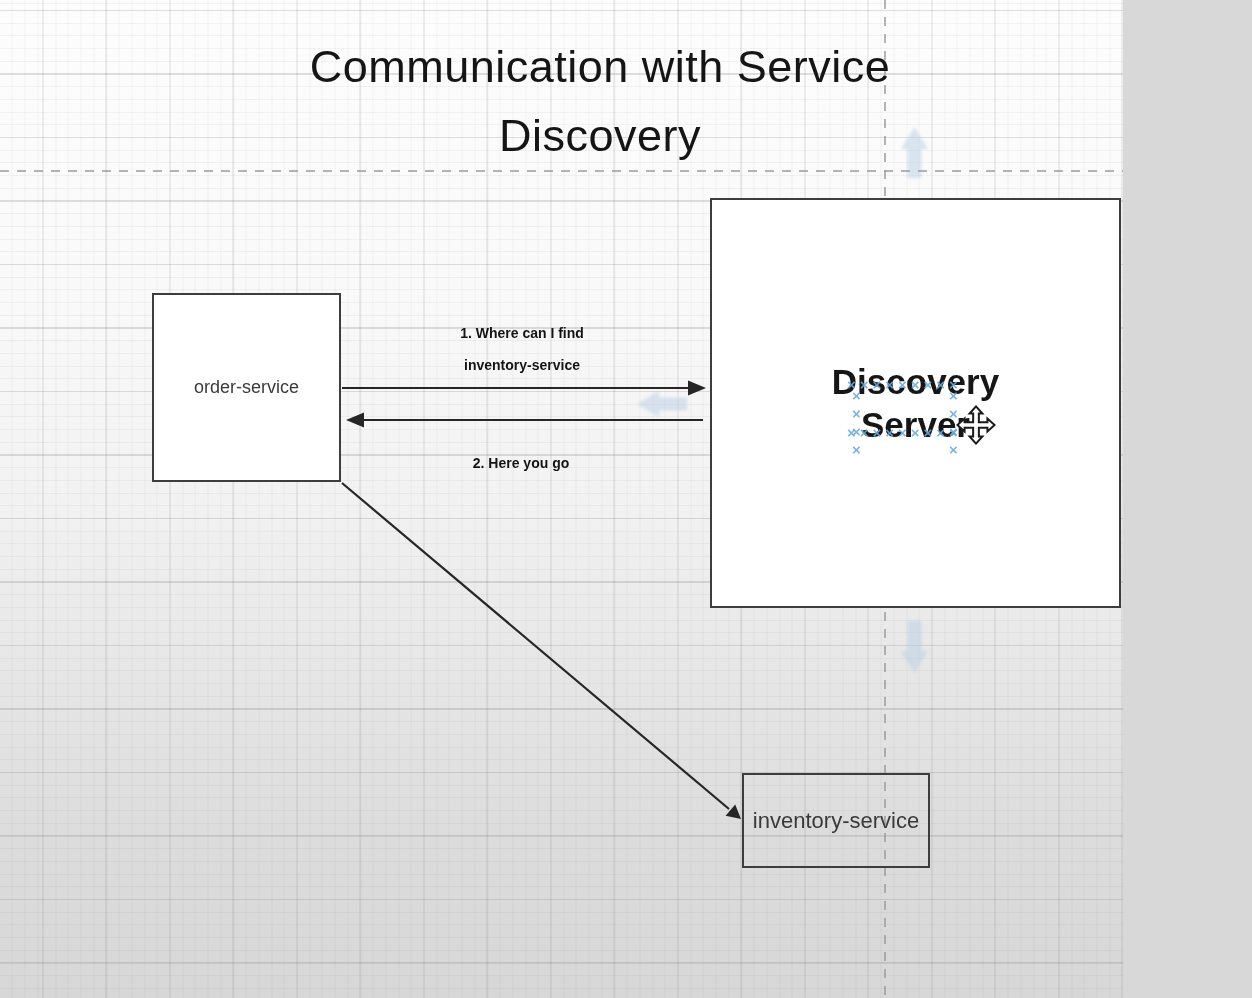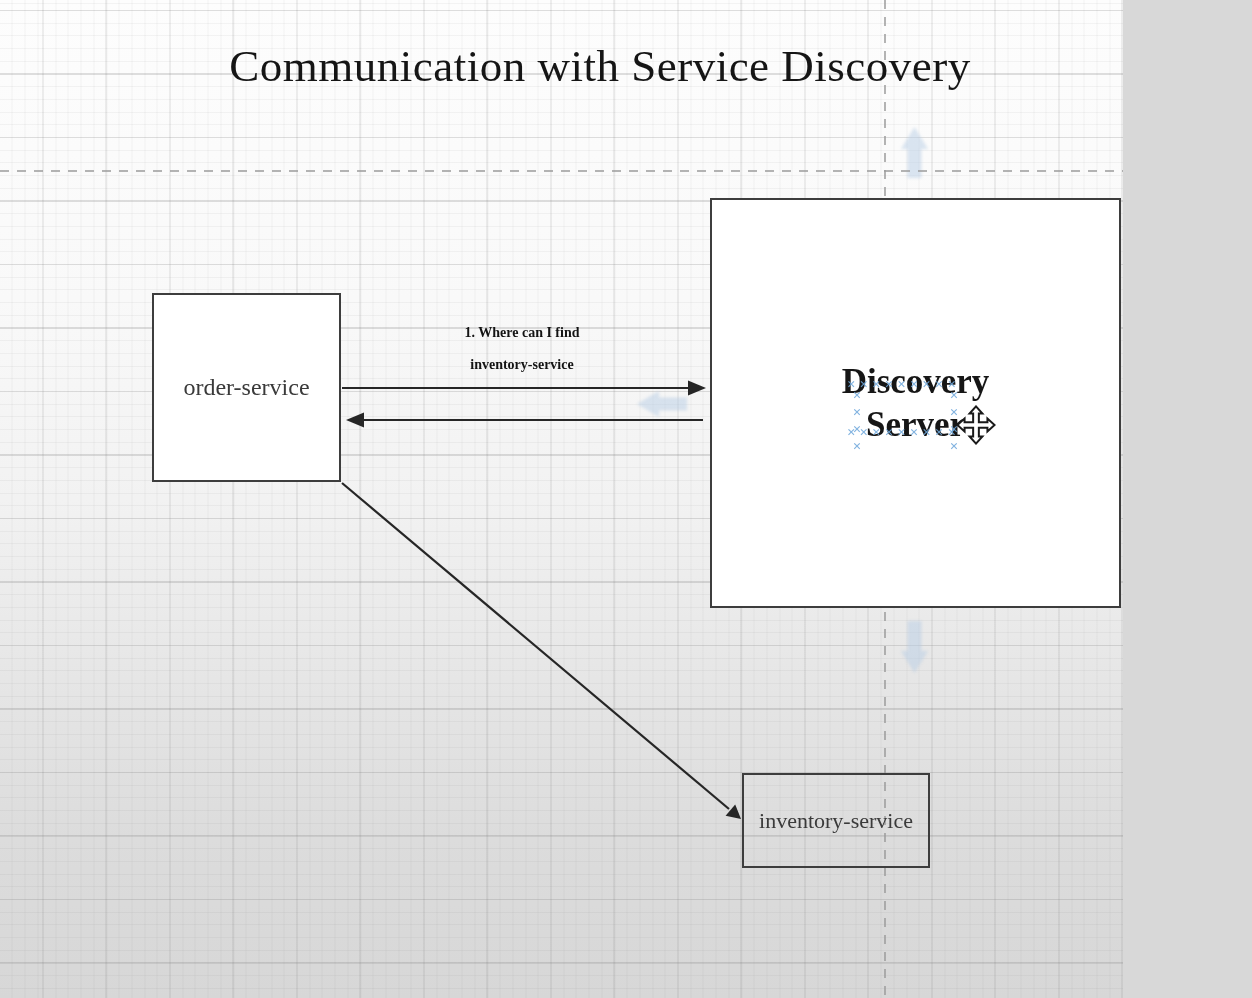--- a/index.html
+++ b/index.html
@@ -1,20 +1,20 @@
 <!DOCTYPE html>
 <html><head>
 <meta charset="utf-8">
 <style>
   html,body{margin:0;padding:0;background:#d8d8d8;}
   .canvas{
     position:relative;
     width:1123px;height:998px;
     overflow:hidden;
-    font-family:Liberation Serif, serif;
+    font-family:Liberation Sans, sans-serif;
     background-color:#fbfbfb;
     background-image:
       repeating-linear-gradient(to right, rgba(110,110,110,0.16) 0 1px, transparent 1px 63.5px),
       repeating-linear-gradient(to bottom, rgba(110,110,110,0.16) 0 1px, transparent 1px 63.5px),
       repeating-linear-gradient(to right, rgba(110,110,110,0.07) 0 1px, transparent 1px 12.7px),
       repeating-linear-gradient(to bottom, rgba(110,110,110,0.07) 0 1px, transparent 1px 12.7px),
       linear-gradient(180deg,#fdfdfd 0%,#f9f9f9 30%,#f2f2f2 50%,#e6e6e6 68%,#dcdcdc 84%,#d7d7d7 100%);
     background-position:42.5px 10px,42.5px 10px,42.5px 10px,42.5px 10px,0 0;
   }
   .guide-h{
@@ -33,21 +33,21 @@
     position:absolute;left:210px;top:32px;width:780px;z-index:3;
     text-align:center;font-size:45px;line-height:69px;font-weight:400;
     color:#151515;letter-spacing:0.5px;
   }
   .node{
     position:absolute;z-index:3;box-sizing:border-box;
     border:2px solid #3d3d3d;
     display:flex;align-items:center;justify-content:center;text-align:center;
   }
   .node-order{left:152px;top:293px;width:189px;height:189px;background:#ffffff;
-    font-size:24px;color:#3a3a3a;}
+    font-size:18px;color:#3a3a3a;}
   .node-discovery{left:710px;top:198px;width:411px;height:410px;background:#ffffff;
     font-size:35px;font-weight:700;color:#161616;line-height:43px;}
   .node-discovery .label-inner{width:220px;}
   .node-inventory{left:742px;top:773px;width:188px;height:95px;background:transparent;
     font-size:22px;color:#3a3a3a;}
   .edge-label{
     position:absolute;z-index:5;text-align:center;white-space:pre-line;
     font-size:14px;font-weight:700;color:#141414;line-height:32px;
   }
   .edge-label-1{left:392px;top:317px;width:260px;}
@@ -101,20 +101,21 @@
     </g>
     <g fill="#262626" stroke="none">
       <path d="M 706 388 L 688 380.5 L 688 395.5 Z"></path>
       <path d="M 346 420 L 364 412.5 L 364 427.5 Z"></path>
       <path d="M 741 819 L 725.6 815.8 L 735.2 804.4 Z"></path>
     </g>
   </svg>
 
   <div class="edge-label edge-label-1">1. Where can I find
 inventory-service</div>
+  <div class="edge-label edge-label-2">2. Here you go</div>
 
   <div class="sel-marks sel-row sel-row-top">×××××××××</div>
   <div class="sel-marks sel-row sel-row-bottom">×××××××××</div>
   <div class="sel-marks sel-col sel-col-left">××××</div>
   <div class="sel-marks sel-col sel-col-right">××××</div>
 
   <svg class="move-cursor" width="40" height="40" viewBox="-14 -14 28 28">
     <path d="M 0 -13 L -4.5 -8 L -2 -8 L -2 -2 L -8 -2 L -8 -4.5 L -13 0 L -8 4.5 L -8 2 L -2 2 L -2 8 L -4.5 8 L 0 13 L 4.5 8 L 2 8 L 2 2 L 8 2 L 8 4.5 L 13 0 L 8 -4.5 L 8 -2 L 2 -2 L 2 -8 L 4.5 -8 Z" fill="#ffffff" stroke="#1a1a1a" stroke-width="1.4" stroke-linejoin="miter"></path>
   </svg>
 

